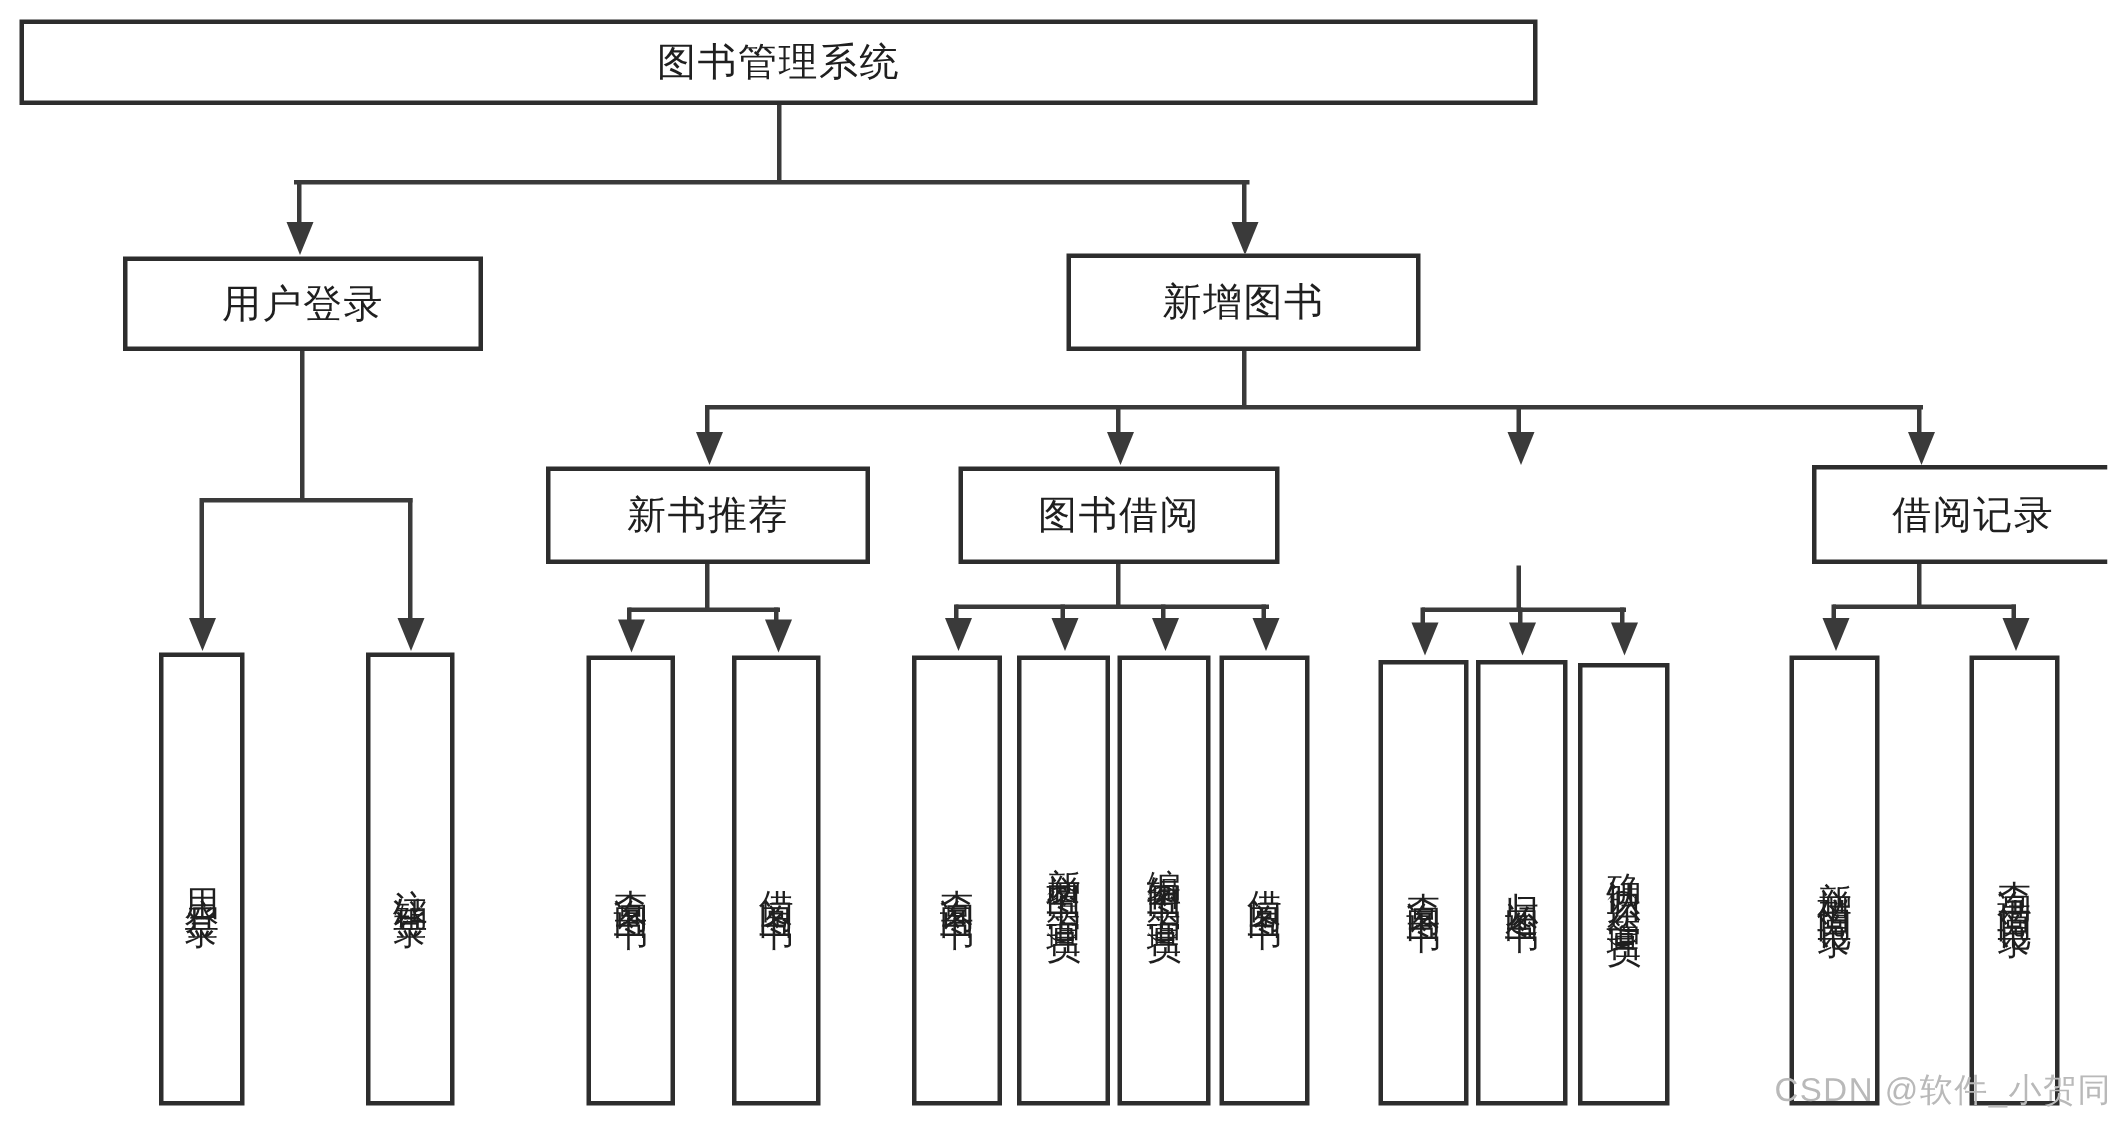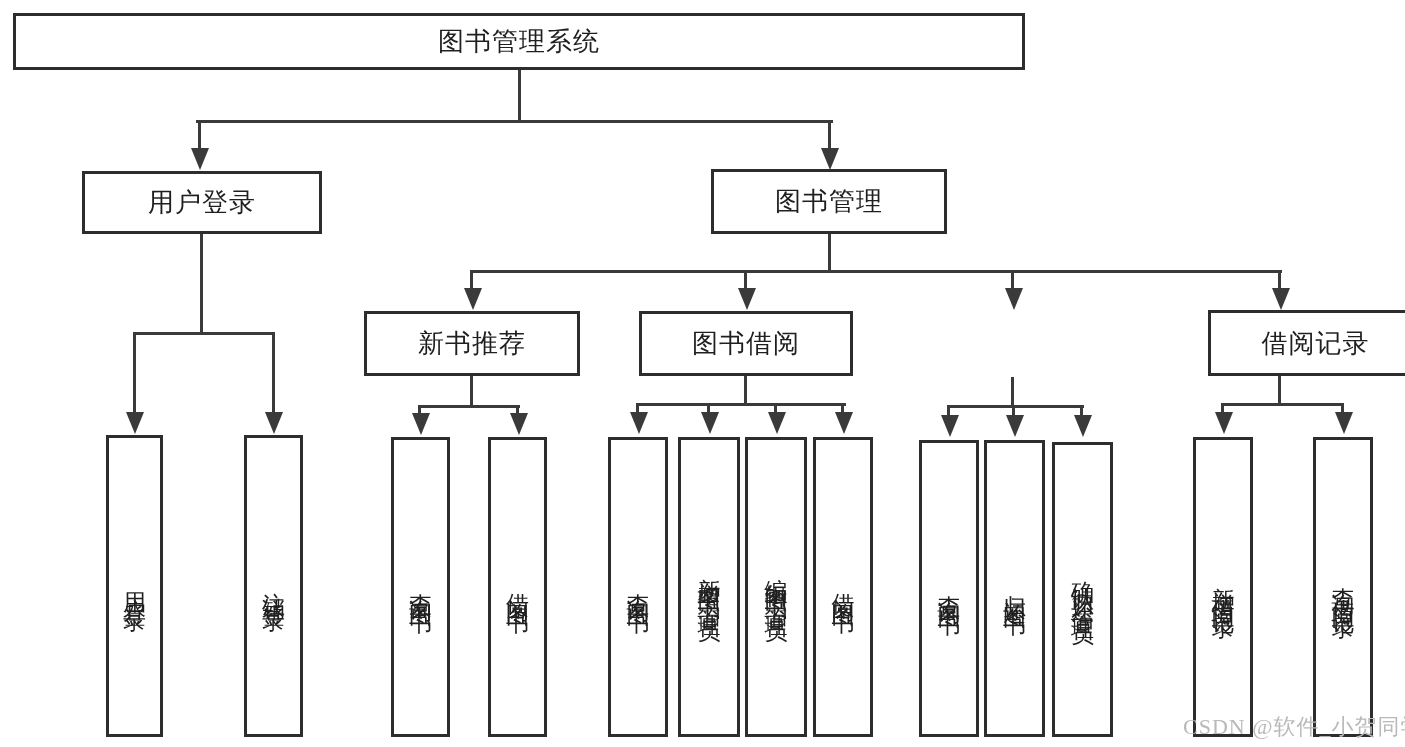--- a/index.html
+++ b/index.html
@@ -5,21 +5,21 @@
   :root{
     --line:#3a3a3a;
     --border:#2d2d2d;
     --fill:#ffffff;
     --text:#1f1f1f;
     --wm:#b9b9b9;
   }
   html,body{margin:0;padding:0;background:#fff;}
   .canvas{
     position:relative;width:1405px;height:747px;background:var(--fill);
-    font-family:Liberation Serif, serif;
+    font-family:Liberation Sans, sans-serif;
     color:var(--text);overflow:hidden;
   }
   .hbox{
     position:absolute;box-sizing:border-box;background:var(--fill);
     border:3px solid var(--border);
     display:flex;align-items:center;justify-content:center;
     font-size:26px;letter-spacing:1px;white-space:nowrap;
   }
   .vbox{
     position:absolute;box-sizing:border-box;background:var(--fill);
@@ -55,21 +55,21 @@
   <div class="hl" style="left:196px;top:120px;width:637px;"></div>
   <div class="vl" style="left:198px;top:120px;height:30px;"></div>
   <div class="arr" style="left:191px;top:148px;"></div>
   <div class="vl" style="left:828px;top:120px;height:30px;"></div>
   <div class="arr" style="left:821px;top:148px;"></div>
 
   <div class="hbox" style="left:82px;top:171px;width:240px;height:63px;">
     <span>用户登录</span>
   </div>
   <div class="hbox" style="left:711px;top:169px;width:236px;height:65px;">
-    <span>图书管理</span>
+    <span>新增图书</span>
   </div>
 
   <div class="vl" style="left:200px;top:234px;height:100px;"></div>
   <div class="hl" style="left:134px;top:332px;width:141px;"></div>
   <div class="vl" style="left:133px;top:332px;height:81px;"></div>
   <div class="arr" style="left:126px;top:412px;"></div>
   <div class="vl" style="left:272px;top:332px;height:81px;"></div>
   <div class="arr" style="left:265px;top:412px;"></div>
 
   <div class="vl" style="left:828px;top:234px;height:38px;"></div>

